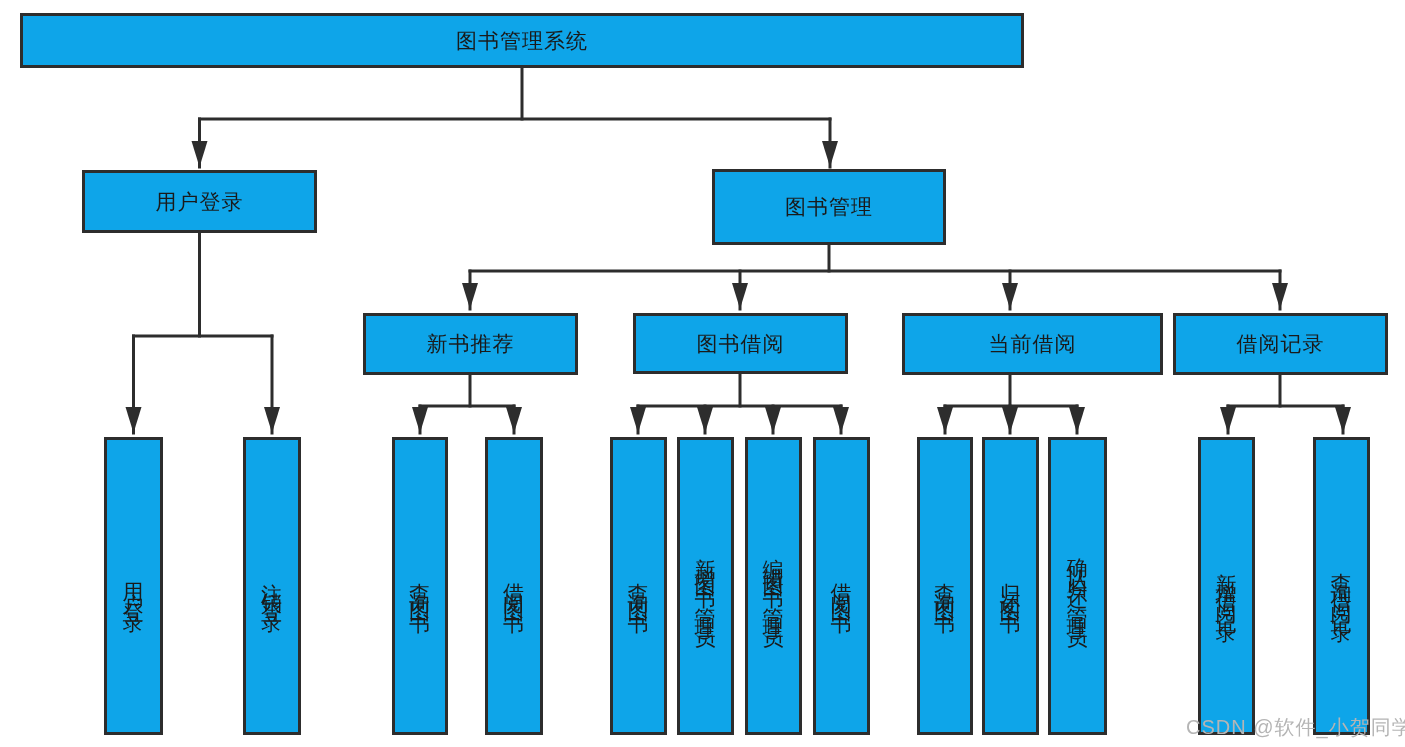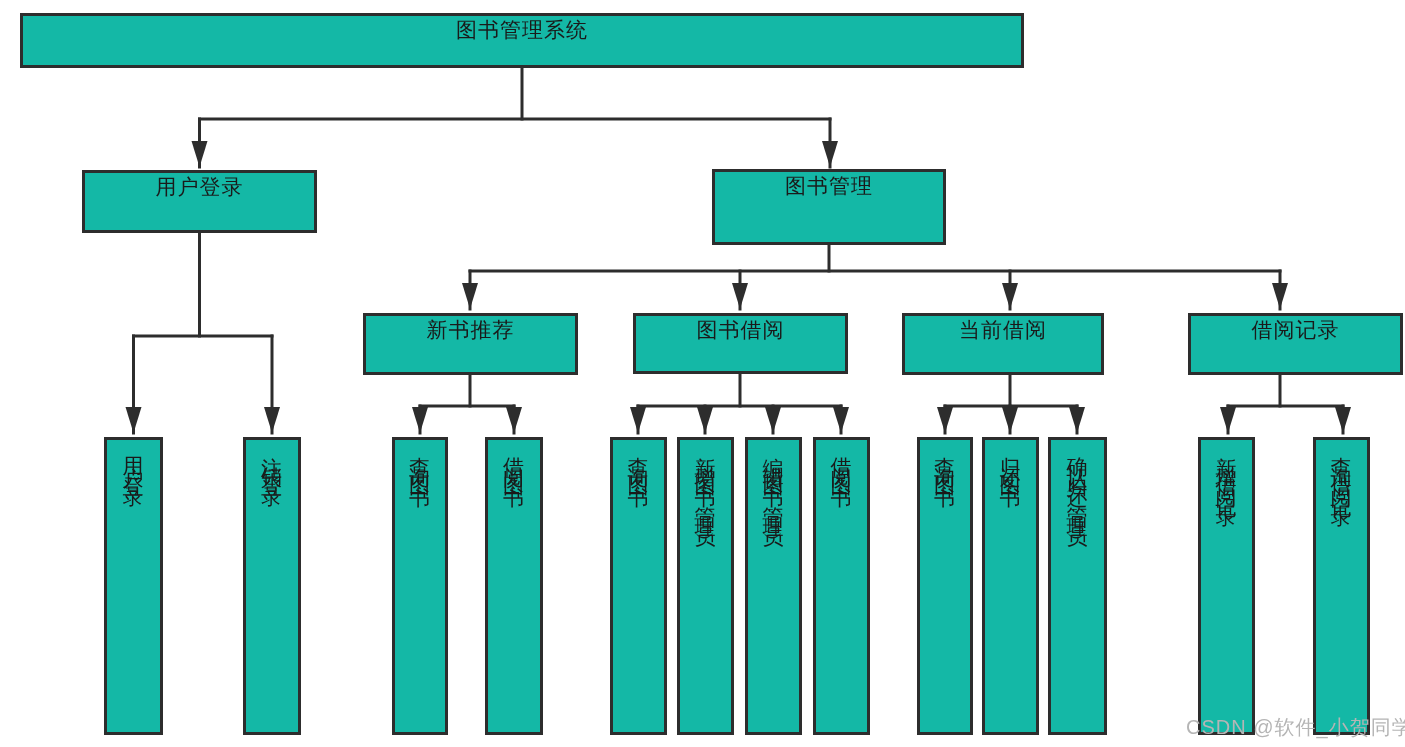--- a/index.html
+++ b/index.html
@@ -3,39 +3,39 @@
 <meta charset="utf-8">
 <style>
   html,body { margin:0; padding:0; background:#ffffff; }
   .canvas {
     position:relative; width:1405px; height:747px; background:#ffffff;
     overflow:hidden; font-family:"Liberation Sans", sans-serif;
   }
   svg.wires { position:absolute; left:0; top:0; z-index:0; pointer-events:none; }
   .box {
     position:absolute; box-sizing:border-box;
-    border:3px solid #2d2d2d; background:#14b8a6;
-    display:flex; align-items:flex-start; justify-content:center;
+    border:3px solid #2d2d2d; background:#0ea5e9;
+    display:flex; align-items:center; justify-content:center;
     z-index:1;
   }
   .box .lbl {
     font-size:21px; color:#1a1a1a; letter-spacing:1px; white-space:nowrap;
   }
   .leaf .lbl {
     writing-mode:vertical-rl; text-orientation:mixed;
     letter-spacing:10px; line-height:1; white-space:normal;
   }
   
   .n-root   { left:20px;   top:13px;  width:1004px; height:55px; }
   .n-ulogin { left:82px;   top:170px; width:235px;  height:63px; }
   .n-bmgmt  { left:712px;  top:169px; width:234px;  height:76px; }
   .n-nbrec  { left:363px;  top:313px; width:215px;  height:62px; }
   .n-bborr  { left:633px;  top:313px; width:215px;  height:61px; }
-  .n-cborr  { left:902px;  top:313px; width:202px;  height:62px; }
-  .n-brec   { left:1173px; top:313px; width:215px;  height:62px;margin-left:15px; }
+  .n-cborr  { left:902px;  top:313px; width:261px;  height:62px; }
+  .n-brec   { left:1173px; top:313px; width:215px;  height:62px; }
   
   .leaf { top:437px; height:298px; }
   .l-ul1 { left:104px;  width:59px; }
   .l-ul2 { left:243px;  width:58px; }
   .l-nb1 { left:392px;  width:56px; }
   .l-nb2 { left:485px;  width:58px; }
   .l-bb1 { left:610px;  width:57px; }
   .l-bb2 { left:677px;  width:57px; }
   .l-bb3 { left:745px;  width:57px; }
   .l-bb4 { left:813px;  width:57px; }

